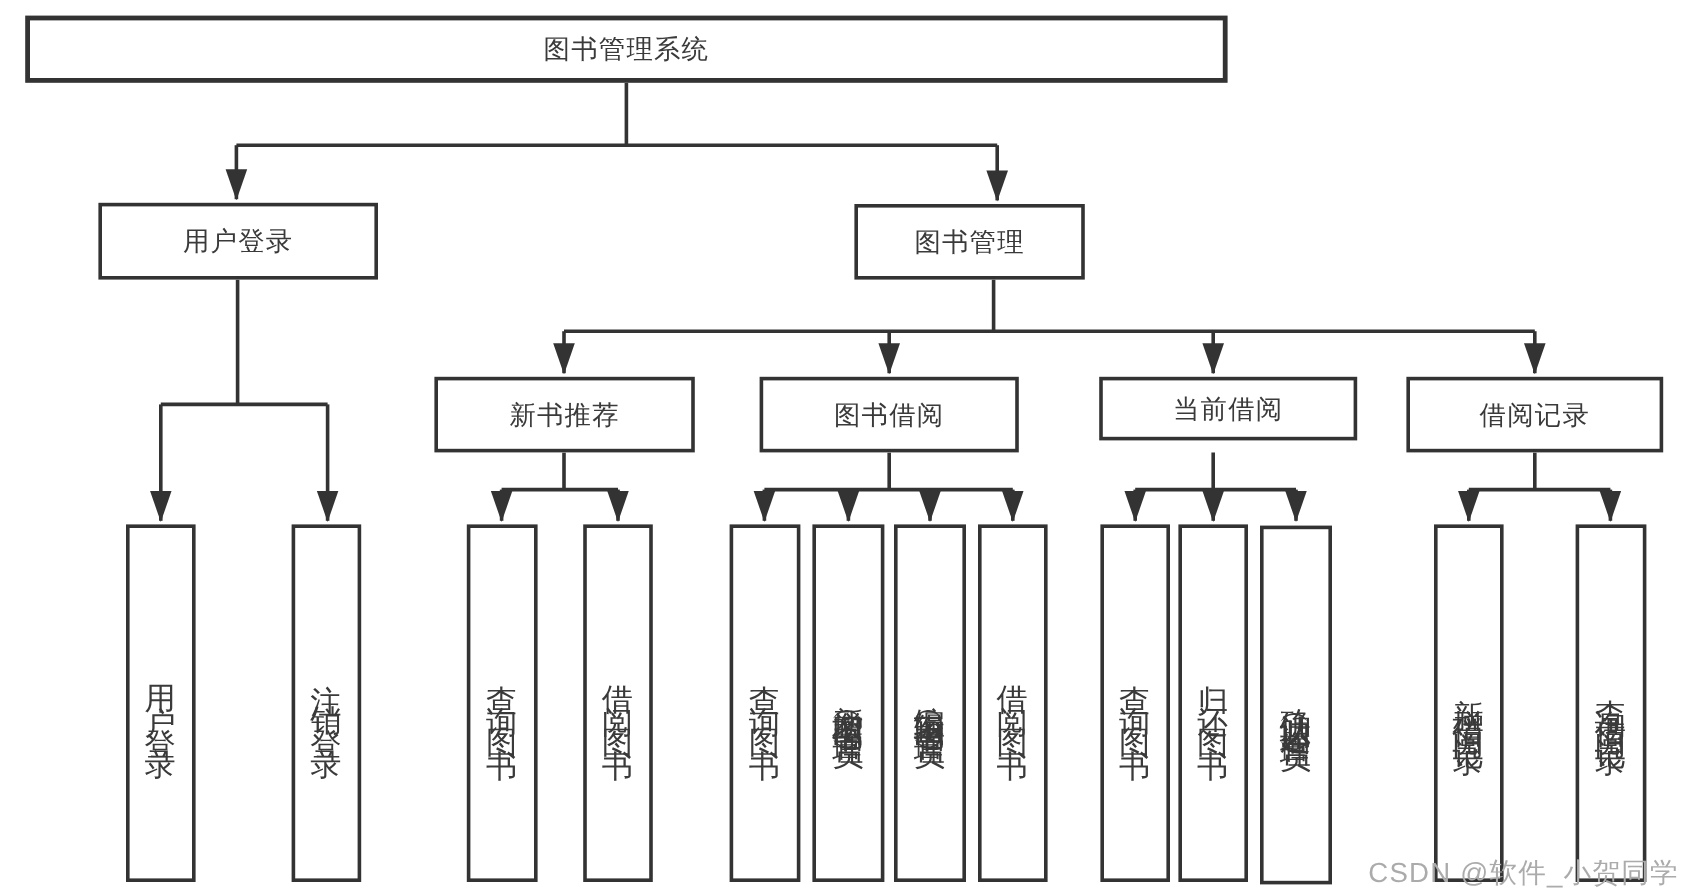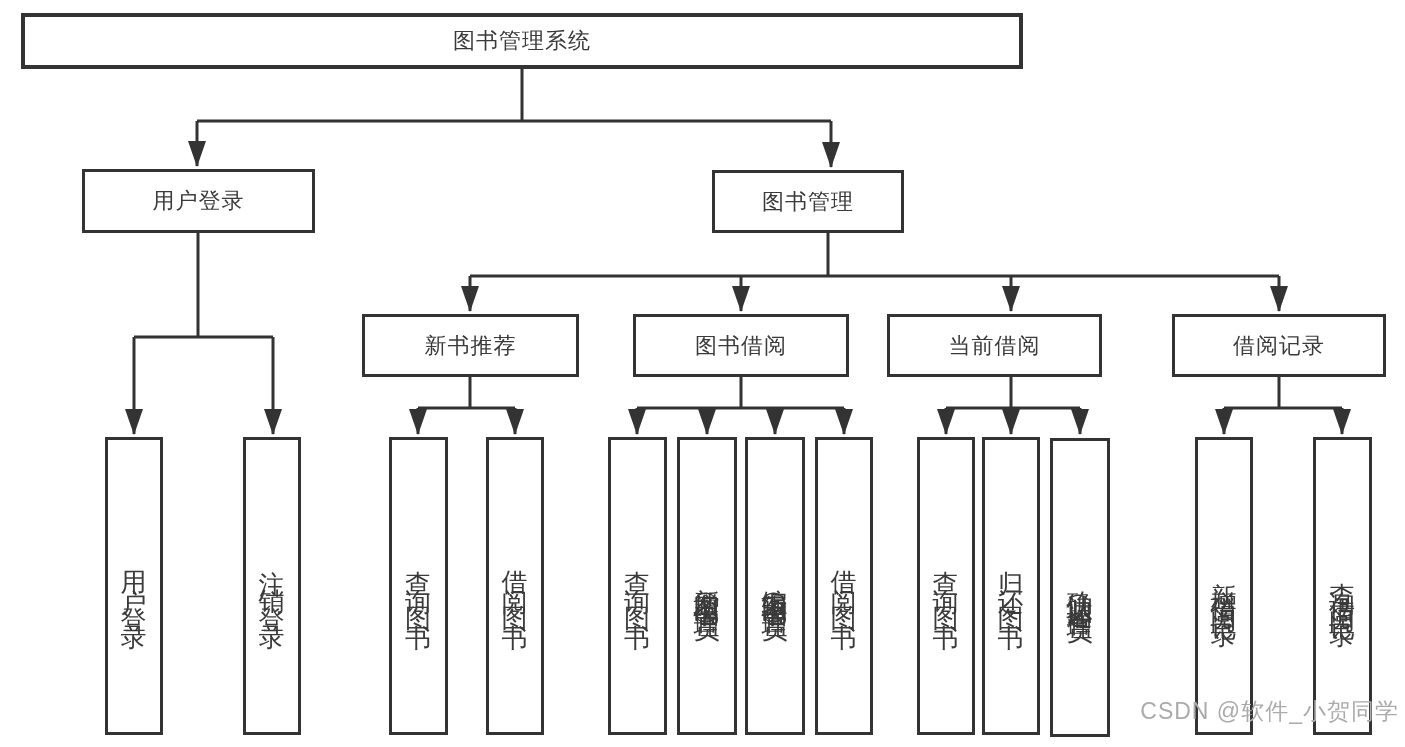--- a/index.html
+++ b/index.html
@@ -14,21 +14,21 @@
     display:flex;align-items:center;justify-content:center;
   }
   .hbox{font-size:22px;letter-spacing:1px;}
   .root{border-width:4px;}
   .vbox{
     font-size:26px;
     writing-mode:vertical-rl;text-orientation:mixed;
     line-height:1;
   }
   .watermark{
-    position:absolute;right:6px;bottom:20px;z-index:5;
+    position:absolute;right:6px;bottom:4px;z-index:5;
     font-size:23px;color:#ababab;letter-spacing:1px;white-space:nowrap;
   }
 </style>
 </head>
 <body>
 
 <div class="canvas">
 
   <svg class="connectors" width="1405" height="747" viewBox="0 0 1405 747">
     <defs>
@@ -71,21 +71,21 @@
     <line x1="1342" y1="408" x2="1342" y2="434" stroke="#333333" stroke-width="3" marker-end="url(#arrow)"></line>
   </svg>
 
   <div class="box hbox root" style="left:21px;top:13px;width:1002px;height:56px">图书管理系统</div>
 
   <div class="box hbox" style="left:82px;top:169px;width:233px;height:64px">用户登录</div>
   <div class="box hbox" style="left:712px;top:170px;width:192px;height:63px">图书管理</div>
 
   <div class="box hbox" style="left:633px;top:314px;width:216px;height:63px">图书借阅</div>
   <div class="box hbox" style="left:362px;top:314px;width:217px;height:63px">新书推荐</div>
-  <div class="box hbox" style="left:887px;top:314px;width:215px;height:63px">当前借阅</div>
+  <div class="box hbox" style="left:916px;top:314px;width:215px;height:53px">当前借阅</div>
   <div class="box hbox" style="left:1172px;top:314px;width:214px;height:63px">借阅记录</div>
 
   <div class="box vbox" style="left: 105px; top: 437px; width: 58px; height: 298px; letter-spacing: 18px;">用户登录</div>
   <div class="box vbox" style="left: 243px; top: 437px; width: 58px; height: 298px; letter-spacing: 18px;">注销登录</div>
 
   <div class="box vbox" style="left: 389px; top: 437px; width: 59px; height: 298px; letter-spacing: 18px;">查询图书</div>
   <div class="box vbox" style="left: 486px; top: 437px; width: 58px; height: 298px; letter-spacing: 18px;">借阅图书</div>
 
   <div class="box vbox" style="left: 608px; top: 437px; width: 59px; height: 298px; letter-spacing: 18px;">查询图书</div>
   <div class="box vbox" style="left: 677px; top: 437px; width: 60px; height: 298px; letter-spacing: 4px;">新增图书（管理员）</div>

